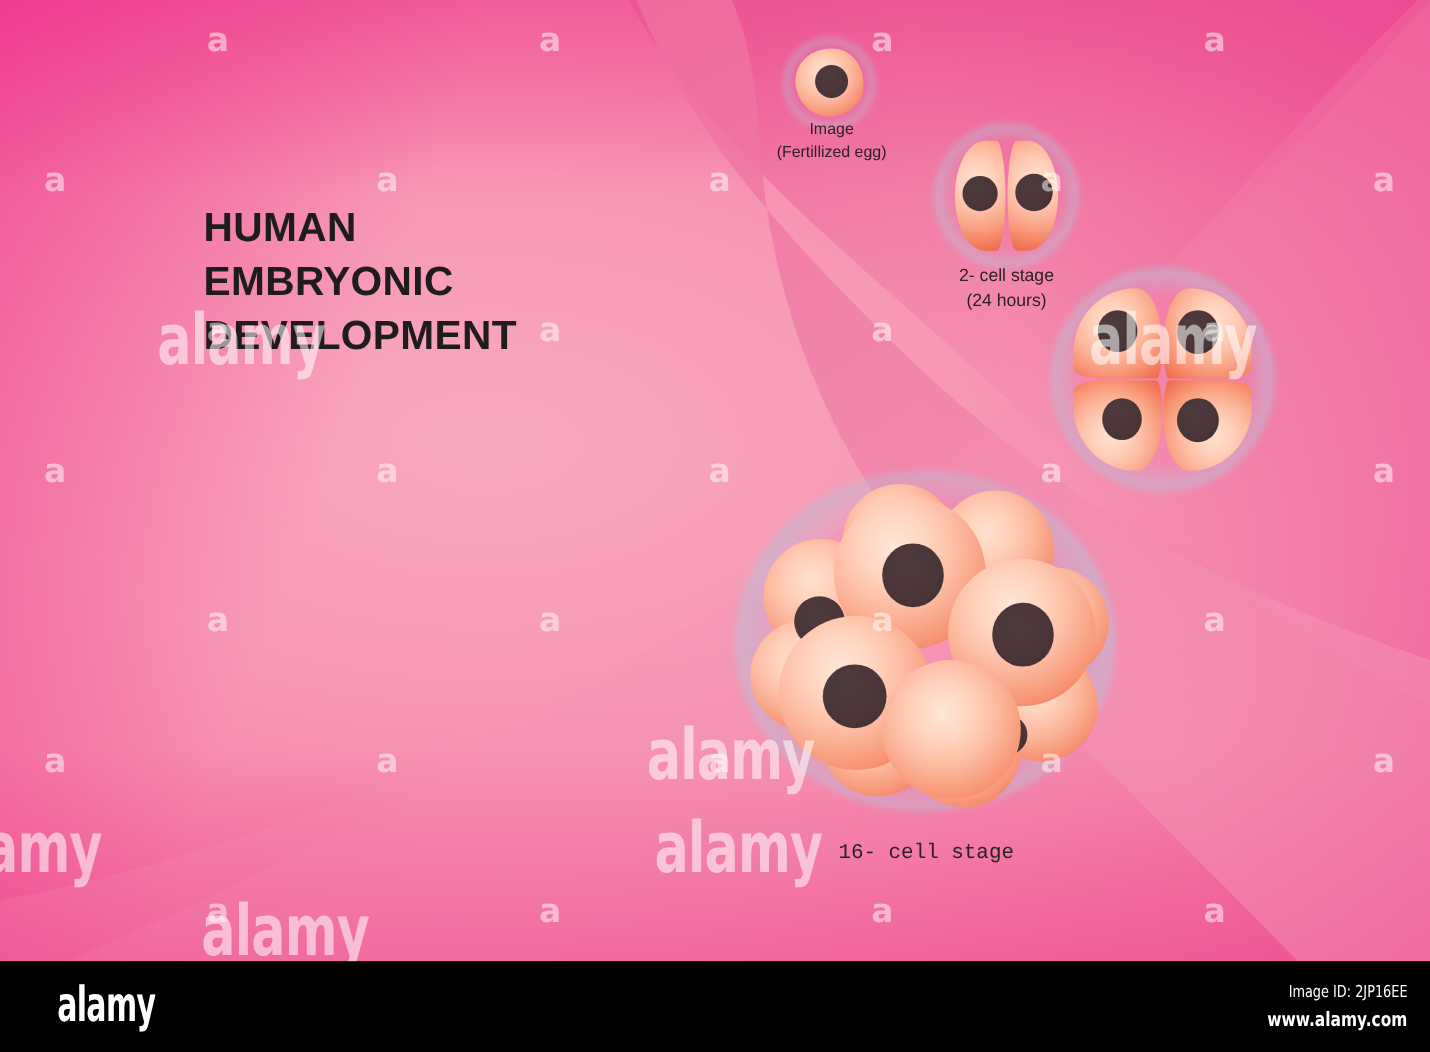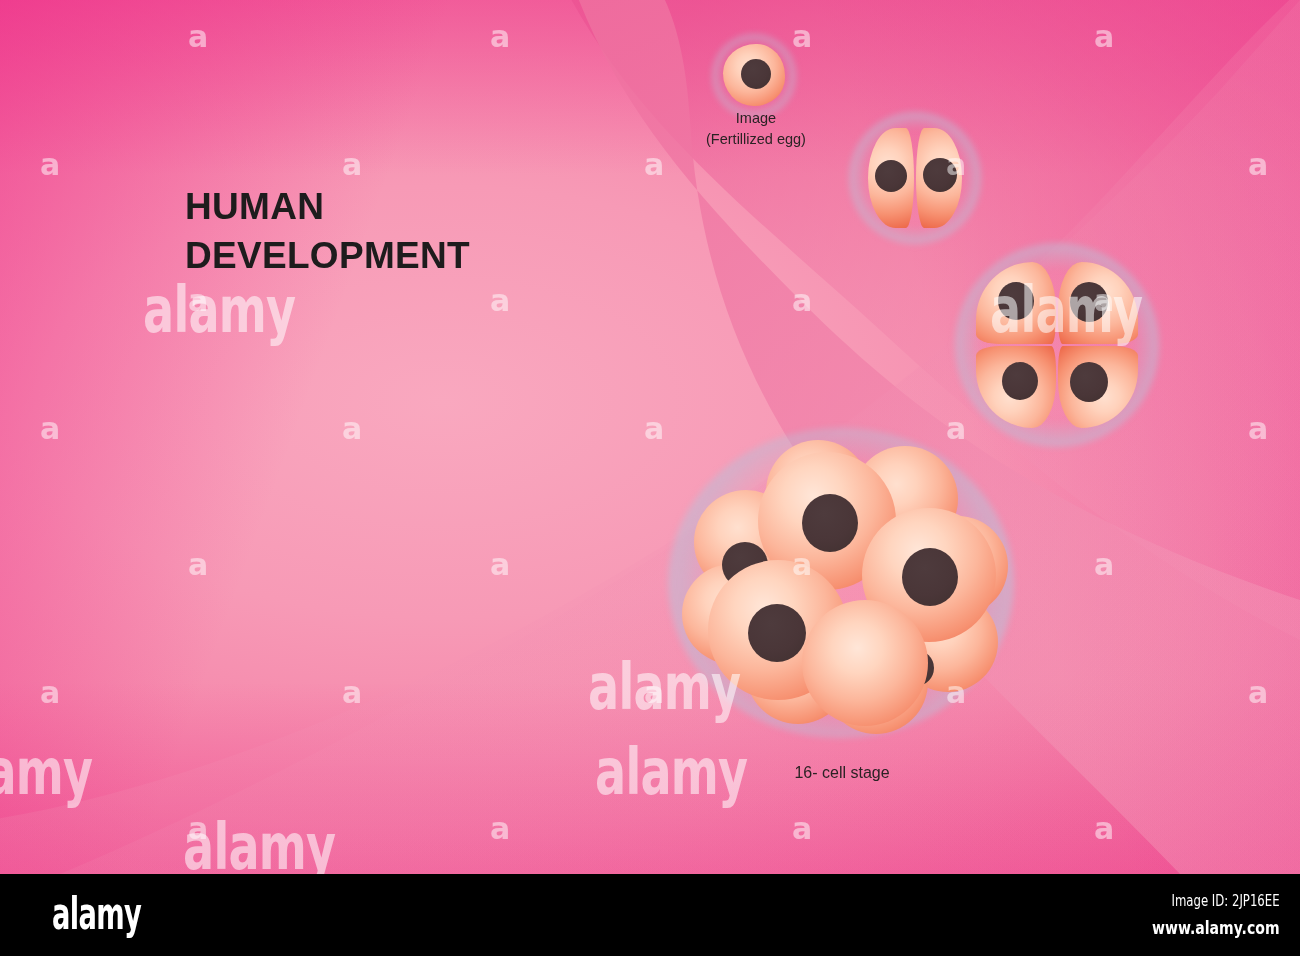--- a/index.html
+++ b/index.html
@@ -206,20 +206,21 @@
                  C1180,115 1240,45 1300,-10 L1300,874 Z" fill="url(#gLower)" opacity="0.55"></path>
         <path d="M-10,874 L120,874 C330,790 560,660 760,520 C950,390 1110,250 1240,100
                  L1300,30 L1300,874 Z" fill="none"></path>
 
         <path d="M60,874 C260,790 520,650 740,500 C930,370 1090,230 1220,90 L1300,0 L1300,874 Z" fill="url(#gLower)" opacity="0.42"></path>
       </svg>
     </div>
 
     <div id="title">
       <span>HUMAN</span>
+      <span>EMBRYONIC</span>
       <span>DEVELOPMENT</span>
     </div>
 
     <div class="stage-group" style="left:704px; top:26px; width:100px; height:100px;">
       <div class="zona" style="left:8px; top:8px; width:84px; height:84px;"></div>
       <div class="cellwrap">
         <div class="cell" style="left:19px; top:18px; width:62px; height:62px;
                     border-radius:54% 46% 50% 50% / 48% 52% 46% 54%;"></div>
         <div class="nucleus" style="left:37px; top:33px; width:30px; height:30px;"></div>
       </div>
@@ -233,20 +234,24 @@
       <div class="zona" style="left:4px; top:4px; width:132px; height:132px;"></div>
       <div class="cellwrap">
         <div class="cell" style="left:23px; top:20px; width:46px; height:100px;
                     border-radius:60% 18% 18% 60% / 50% 50% 50% 50%;"></div>
         <div class="cell" style="left:71px; top:20px; width:46px; height:100px;
                     border-radius:18% 60% 60% 18% / 50% 50% 50% 50%;
                     background:radial-gradient(circle at 58% 36%, #ffe0cf 0%, #ffd2bc 22%, #fcb69b 48%, #f79272 72%, #ef7051 92%, #e96445 100%);"></div>
         <div class="nucleus" style="left:30px; top:52px; width:32px; height:32px;"></div>
         <div class="nucleus" style="left:78px; top:50px; width:34px; height:34px;"></div>
       </div>
+    </div>
+    <div class="label" style="left:815px; top:240px; width:200px; font-size:16px;">
+      <span class="l1">2- cell stage</span>
+      <span class="l2">(24 hours)</span>
     </div>
 
     <div class="stage-group" style="left:952px; top:240px; width:210px; height:210px;">
       <div class="zona" style="left:3px; top:3px; width:204px; height:204px;"></div>
       <div class="cellwrap">
         <div class="cell" style="left:24px; top:22px; width:80px; height:82px;
                     border-radius:72% 30% 6% 30% / 72% 58% 30% 12%;"></div>
         <div class="cell" style="left:106px; top:22px; width:80px; height:82px;
                     border-radius:30% 72% 30% 6% / 58% 72% 12% 30%;
                     background:radial-gradient(circle at 58% 36%, #ffe0cf 0%, #ffd2bc 22%, #fcb69b 48%, #f79272 72%, #ef7051 92%, #e96445 100%);"></div>
@@ -288,21 +293,21 @@
         <div class="cell" style="left:46px;  top:136px; width:140px; height:140px; border-radius:50%;
                     background:radial-gradient(circle at 40% 34%, #ffe6d8 0%, #ffd5bf 24%, #fcb69b 50%, #f79272 74%, #ef7051 93%, #e96445 100%);"></div>
         <div class="cell" style="left:140px; top:176px; width:126px; height:126px; border-radius:50%;
                     background:radial-gradient(circle at 44% 38%, #ffe6d8 0%, #ffd5bf 24%, #fcb69b 50%, #f79272 74%, #ef7051 93%, #e96445 100%);"></div>
 
         <div class="nucleus" style="left:140px; top:70px;  width:56px; height:58px;"></div>
         <div class="nucleus" style="left:240px; top:124px; width:56px; height:58px;"></div>
         <div class="nucleus" style="left:86px;  top:180px; width:58px; height:58px;"></div>
       </div>
     </div>
-    <div class="label" style="left:740px; top:762px; width:204px; font-size:16px;">
+    <div class="label" style="left:740px; top:762px; width:204px; font-size:19px;font-family:Liberation Mono, monospace;">
       <span class="l1">16- cell stage</span>
     </div>
 
     <div class="wm-grid">
       <div class="wm-a" style="left:188px;  top:22px;">a</div>
       <div class="wm-a" style="left:490px;  top:22px;">a</div>
       <div class="wm-a" style="left:792px;  top:22px;">a</div>
       <div class="wm-a" style="left:1094px; top:22px;">a</div>
 
       <div class="wm-a" style="left:40px;   top:150px;">a</div>

